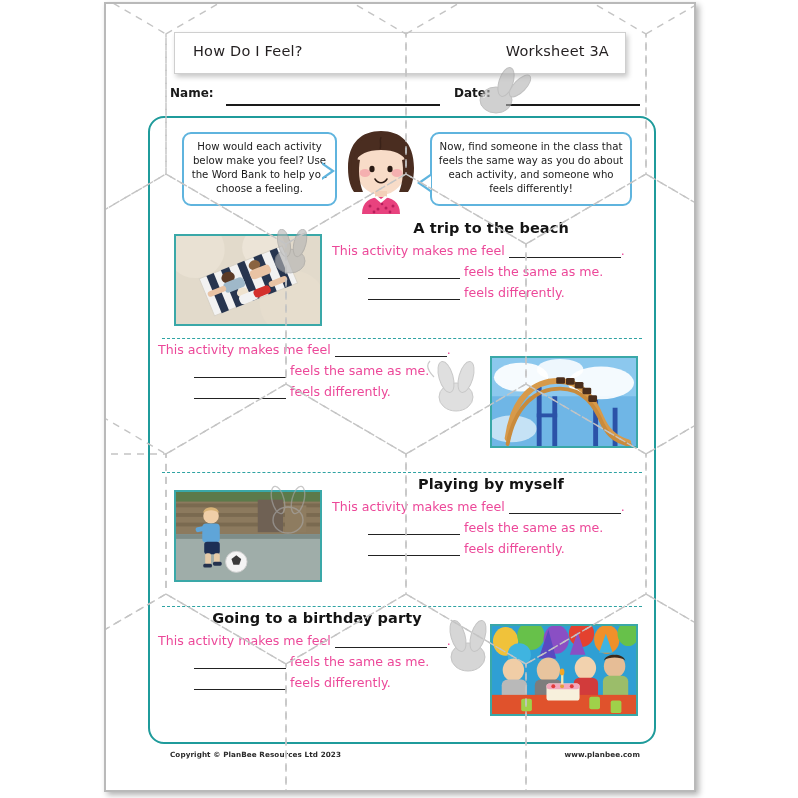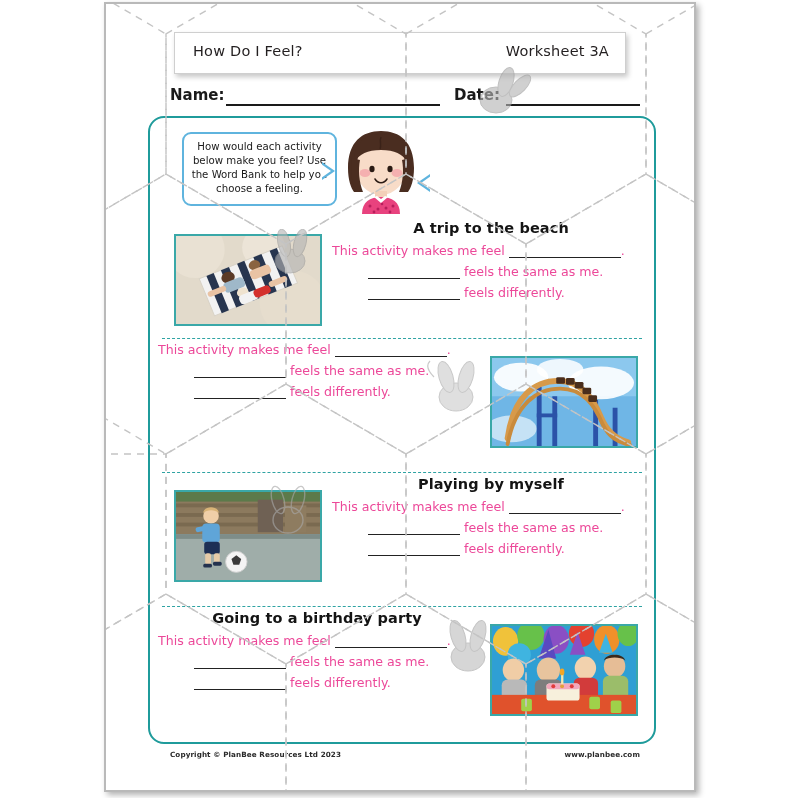--- a/index.html
+++ b/index.html
@@ -64,21 +64,21 @@
 
   
   #namerow {
     position: absolute;
     left: 64px; top: 80px;
     width: 470px; height: 26px;
     z-index: 20;
   }
   .nd-label {
     position: absolute; top: 2px;
-    font-size: 15px; font-weight: bold; color: #1a1a1a;
+    font-size: 12px; font-weight: bold; color: #1a1a1a;
     font-family: "DejaVu Sans", sans-serif;
   }
   .nd-rule {
     position: absolute;
     border-bottom: 2.2px solid #1a1a1a;
     height: 0;
   }
 
   
   #panel {
@@ -264,20 +264,21 @@
       <span class="nd-label" style="left:284px;">Date:</span>
       <span class="nd-rule" style="left:336px; top:20px; width:134px;"></span>
     </div>
 
     <div id="panel"></div>
 
     <div id="bubble-left" class="bubble">How would each activity below make you feel? Use the Word Bank to help you choose a feeling.</div>
     <div id="tail-left" class="bub-tail"></div>
     <div id="tail-left-in"></div>
 
+    <div id="bubble-right" class="bubble">Now, find someone in the class that feels the same way as you do about each activity, and someone who feels differently!</div>
     <div id="tail-right" class="bub-tail"></div>
     <div id="tail-right-in"></div>
 
     <svg id="girl" viewBox="0 0 82 86">
 
       <path d="M8 40 C8 14 22 3 41 3 C60 3 74 14 74 40 C74 52 71 60 68 64 L62 64 C64 55 64 46 62 40 L20 40 C18 46 18 55 20 64 L14 64 C11 60 8 52 8 40 Z" fill="#4a2d20"></path>
 
       <ellipse cx="41" cy="40" rx="25" ry="27" fill="#f8dcc8"></ellipse>
 
       <path d="M14 34 C14 14 26 6 41 6 C56 6 68 14 68 34 C62 26 55 22 41 22 C27 22 20 26 14 34 Z" fill="#4a2d20"></path>

